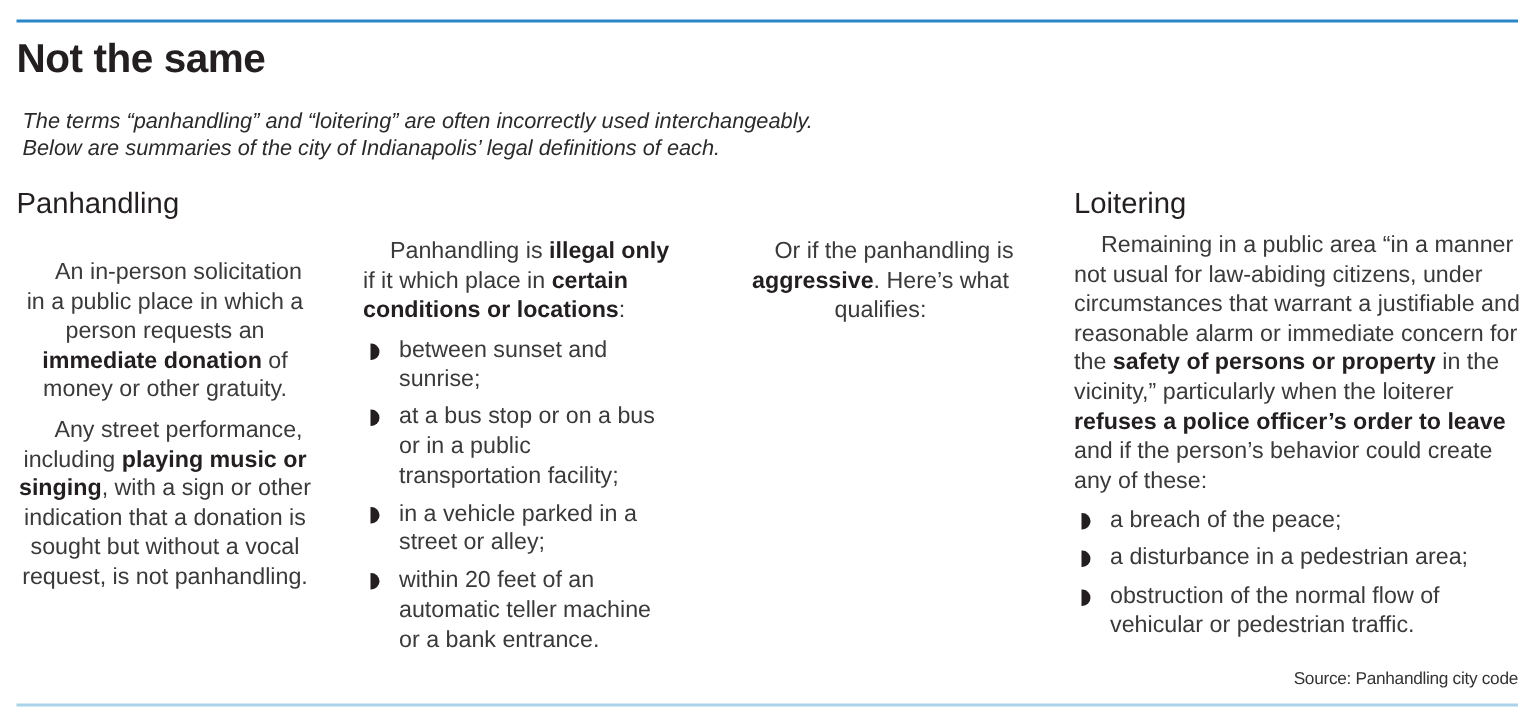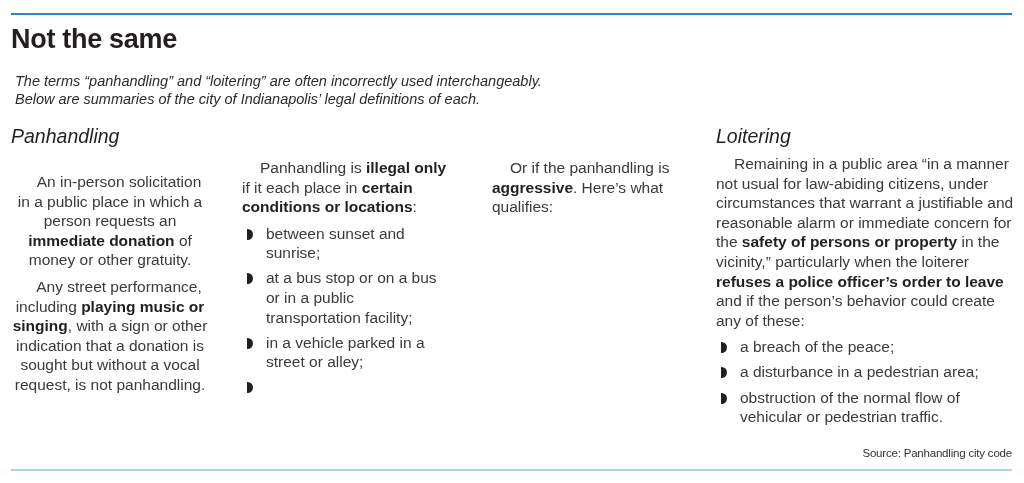--- a/index.html
+++ b/index.html
@@ -12,21 +12,21 @@
   .rule-bottom { position: absolute; left: 11px; top: 469px; width: 1001px; height: 2px; background: #a9d3e8; }
   .title {
     position: absolute; left: 11px; top: 24px; margin: 0;
     font-size: 27px; font-weight: bold; color: #231f20; letter-spacing: -0.3px;
   }
   .intro {
     position: absolute; left: 11px; top: 68px; width: 700px; margin: 4px;
     font-size: 14.5px; font-style: italic; line-height: 18px; color: #2b2b2b;
   }
   .section-head {
-    position: absolute; margin: 0; font-size: 19.5px; font-weight: normal; color: #231f20; font-style: italic;
+    position: absolute; margin: 0; font-size: 19.5px; font-weight: normal; color: #231f20;
   }
   .col { position: absolute; font-size: 15.5px; line-height: 19.6px; color: #3a3a3a; }
   .col p { margin: 0 0 7px 0; text-indent: 18px; }
   .col b { color: #231f20; }
   ul.bullets { list-style: none; margin: 0; padding: 0; }
   ul.bullets li { position: relative; padding-left: 24px; margin-bottom: 5.5px; }
   ul.bullets .bullet {
     position: absolute; left: 5px; top: 5px; width: 6px; height: 11px;
     background: #231f20; border-radius: 0 6px 6px 0;
   }
@@ -47,30 +47,30 @@
 </div>
 
 <h2 class="section-head" style="left:11px; top:125px;">Panhandling</h2>
 
 <div class="col" style="left:12px; top:172px; width:196px;text-align:center;">
   <p><span>An in-person solicitation in a public place in which a person requests an </span><b>immediate donation</b><span> of money or other gratuity.</span></p>
   <p><span>Any street performance, including </span><b>playing music or singing</b><span>, with a sign or other indication that a donation is sought but without a vocal request, is not panhandling.</span></p>
 </div>
 
 <div class="col" style="left:242px; top:158px; width:208px;">
-  <p><span>Panhandling is </span><b>illegal only</b><span> if it each place in </span><b>certain conditions or locations</b><span>:</span></p>
+  <p><span>Panhandling is </span><b>illegal only</b><span> if it which place in </span><b>certain conditions or locations</b><span>:</span></p>
   <ul class="bullets">
       <li><span class="bullet"></span><span>between sunset and sunrise;</span></li>
       <li><span class="bullet"></span><span>at a bus stop or on a bus or in a public transportation facility;</span></li>
       <li><span class="bullet"></span><span>in a vehicle parked in a street or alley;</span></li>
-      <li><span class="bullet"></span></li>
+      <li><span class="bullet"></span><span>within 20 feet of an automatic teller machine or a bank entrance.</span></li>
     </ul>
 </div>
 
-<div class="col" style="left:492px; top:158px; width:190px;">
+<div class="col" style="left:492px; top:158px; width:190px;text-align:center;">
   <p><span>Or if the panhandling is </span><b>aggressive</b><span>. Here’s what qualifies:</span></p>
 </div>
 
 <h2 class="section-head" style="left:716px; top:125px;">Loitering</h2>
 
 <div class="col" style="left:716px; top:154px; width:300px;">
   <p><span>Remaining in a public area “in a manner not usual for law-abiding citizens, under circumstances that warrant a justifiable and reasonable alarm or immediate concern for the </span><b>safety of persons or property</b><span> in the vicinity,” particularly when the loiterer </span><b>refuses a police officer’s order to leave</b><span> and if the person’s behavior could create any of these:</span></p>
   <ul class="bullets">
       <li><span class="bullet"></span><span>a breach of the peace;</span></li>
       <li><span class="bullet"></span><span>a disturbance in a pedestrian area;</span></li>

